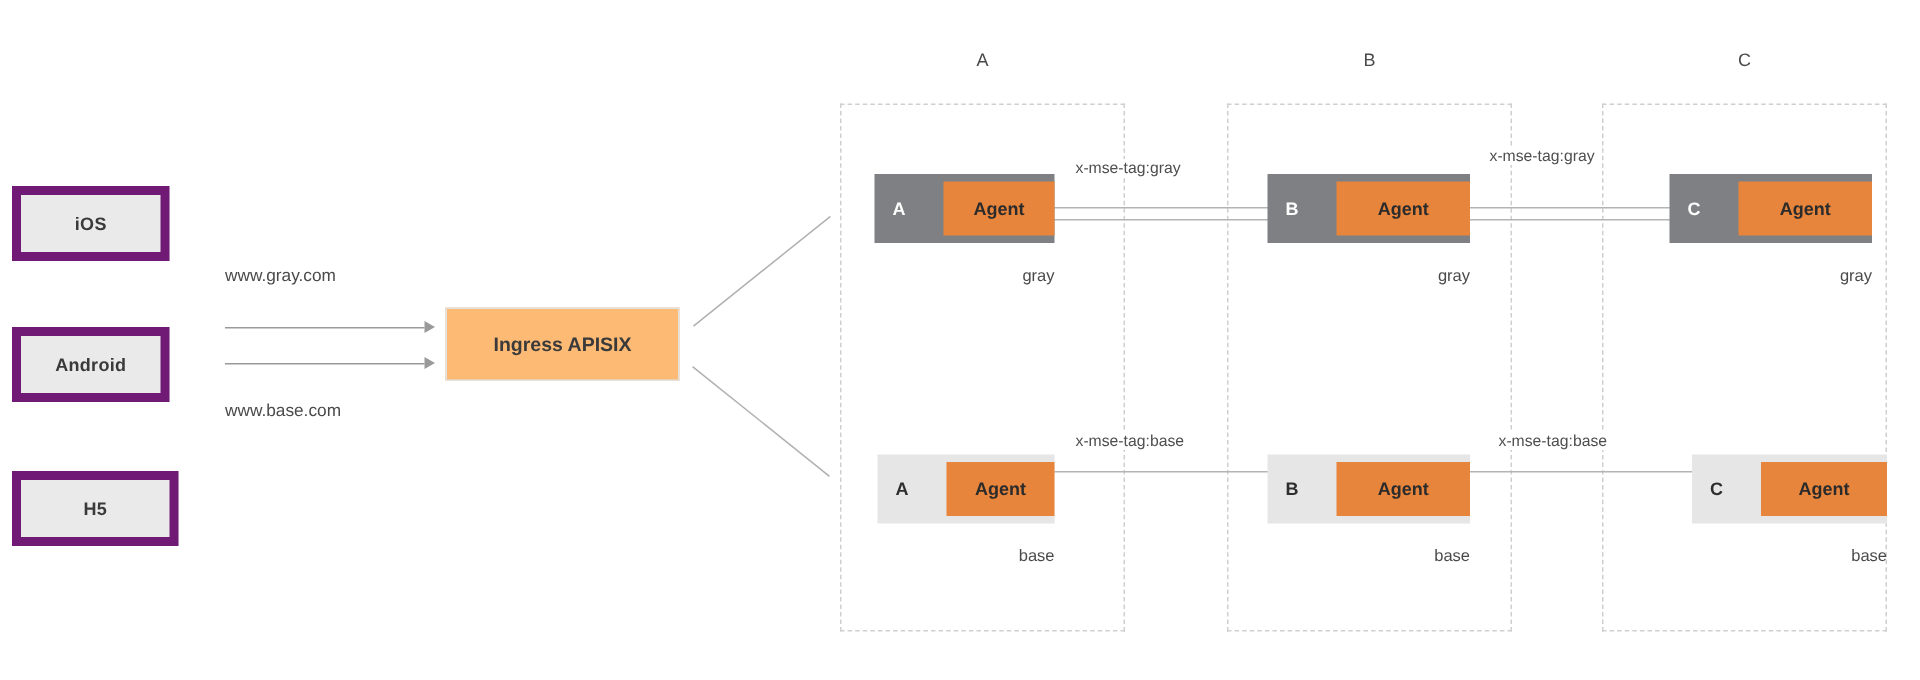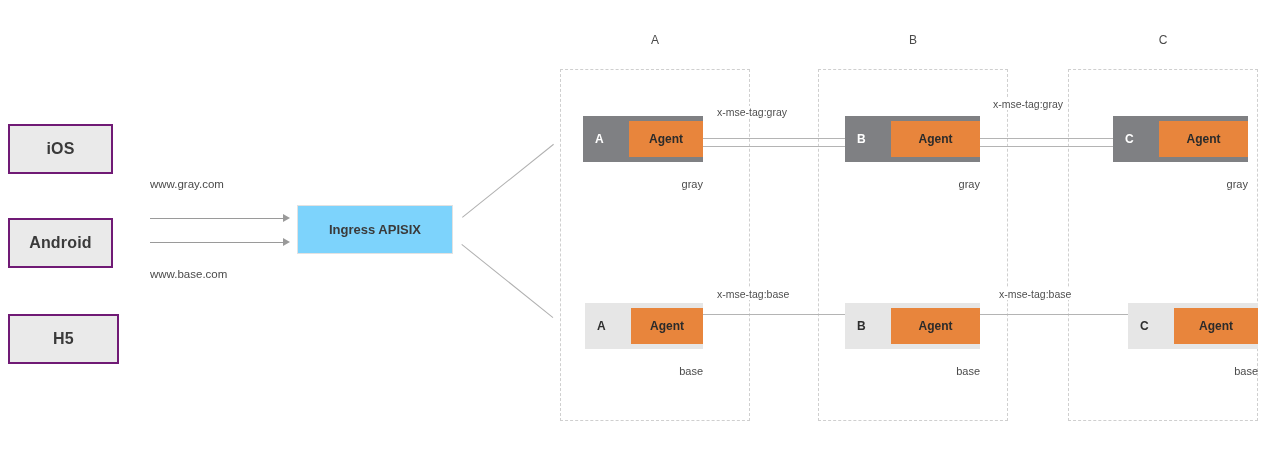--- a/index.html
+++ b/index.html
@@ -19,33 +19,33 @@
     position: absolute;
     inset: 0;
   }
 
   
   .abs { position: absolute; box-sizing: border-box; }
 
   
   .client-box {
     background: #eaeaea;
-    border: 2px solid #701a75;
+    border: 6px solid #701a75;
     display: flex;
     align-items: center;
     justify-content: center;
-    font-size: 16px;
+    font-size: 12px;
     font-weight: bold;
     color: #3a3a3a;
     letter-spacing: .2px;
   }
 
   
   .ingress-box {
-    background: #7dd3fc;
+    background: #fdba74;
     border: 1px solid #e2e2e2;
     display: flex;
     align-items: center;
     justify-content: center;
     font-size: 13px;
     font-weight: bold;
     color: #3a3a3a;
   }
 
   

